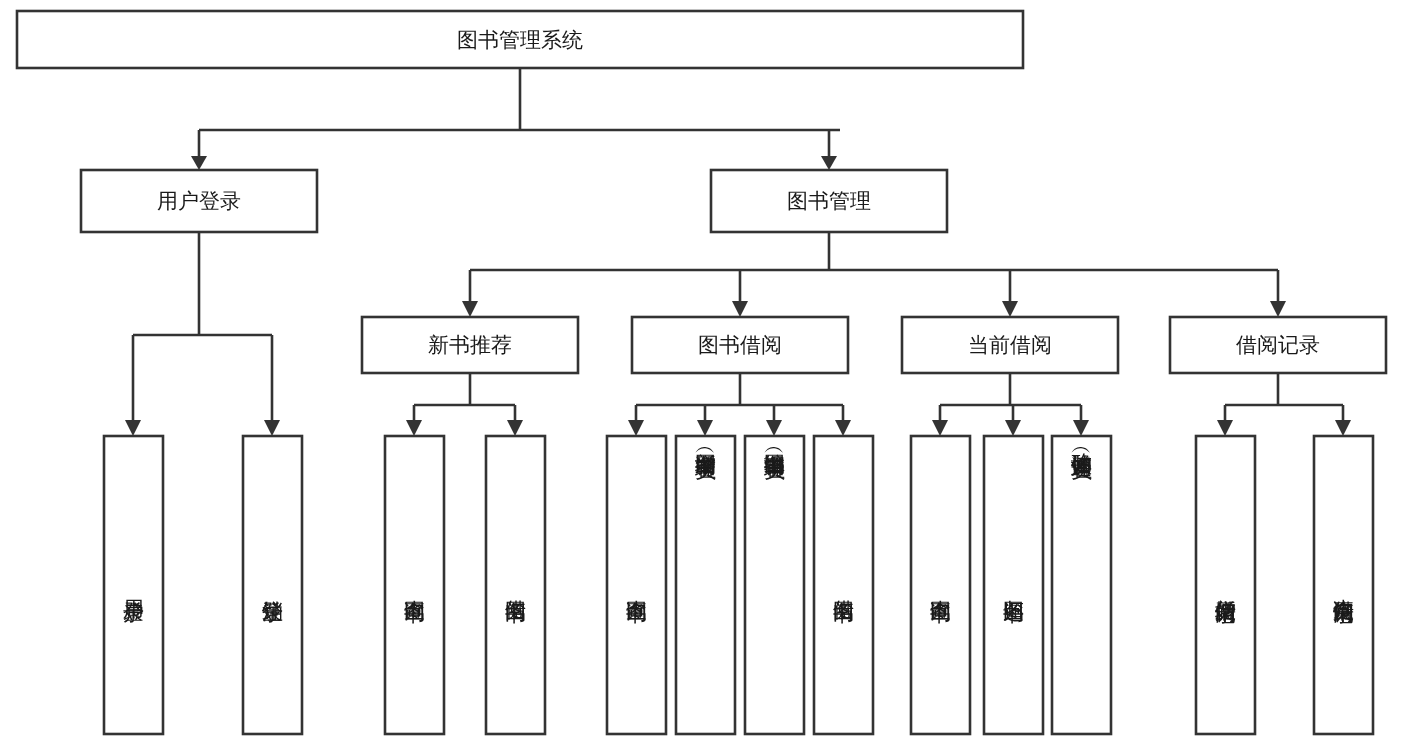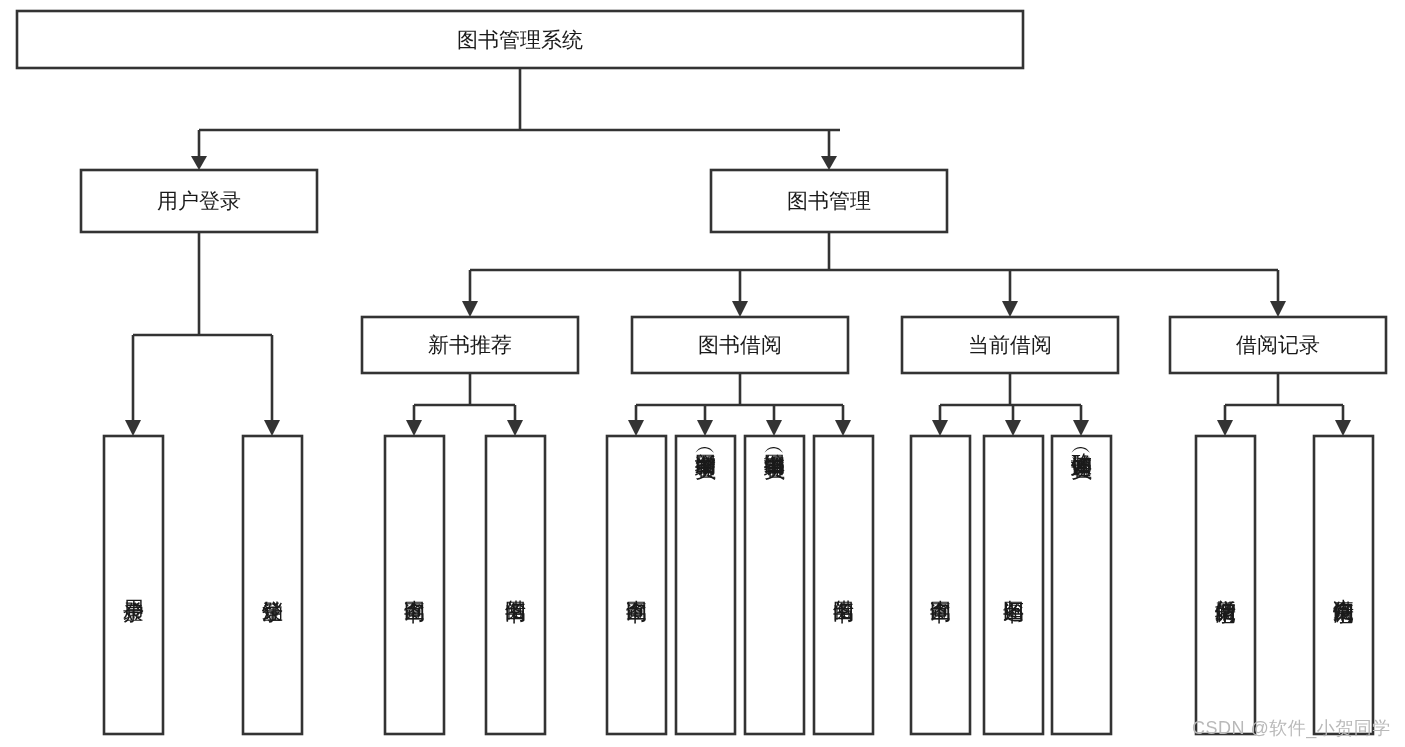--- a/index.html
+++ b/index.html
@@ -229,15 +229,14 @@
   <div class="node-label-v" style="left: 911px; top: 436px; width: 59px; height: 298px; display: flex; align-items: center; justify-content: center;">查询图书</div>
 
   <div class="node-label-v" style="left: 984px; top: 436px; width: 59px; height: 298px; display: flex; align-items: center; justify-content: center;">归还图书</div>
 
   <div class="node-label-v" style="left: 1052px; top: 436px; width: 59px; height: 298px; justify-content: flex-start; display: flex; align-items: center;">确认归还（管理员）</div>
 
   <div class="node-label-v" style="left: 1196px; top: 436px; width: 59px; height: 298px; display: flex; align-items: center; justify-content: center;">新增借阅记录</div>
 
   <div class="node-label-v" style="left: 1314px; top: 436px; width: 59px; height: 298px; display: flex; align-items: center; justify-content: center;">查询借阅记录</div>
 
-  <div class="watermark" style="left:1192px; top:716px;">CSDN @软件_小贺同学</div>
 
 </div>
 
 </body></html>

